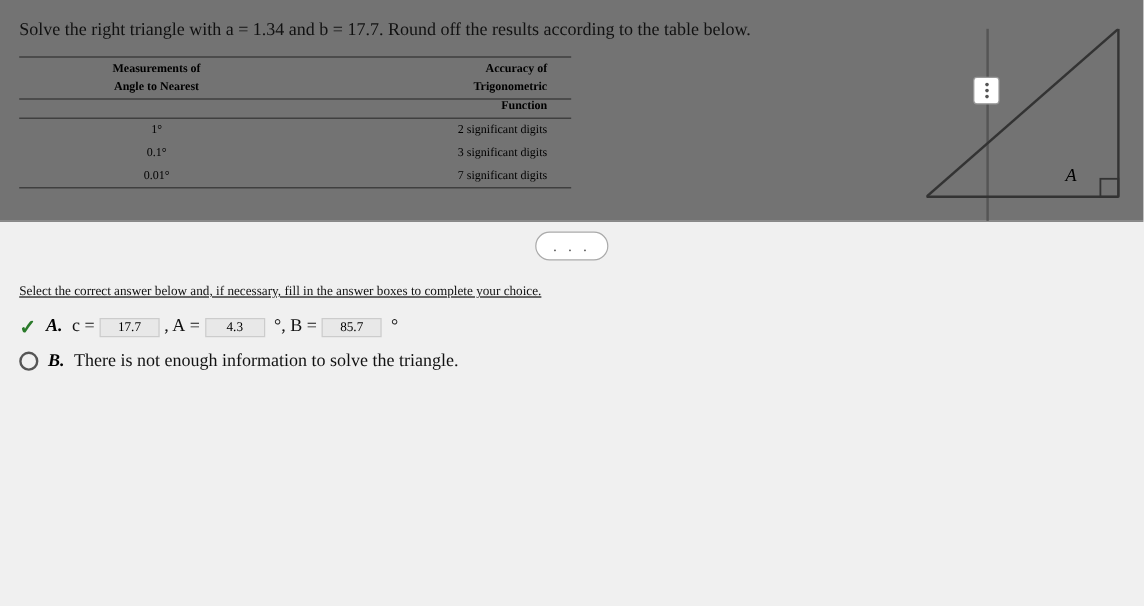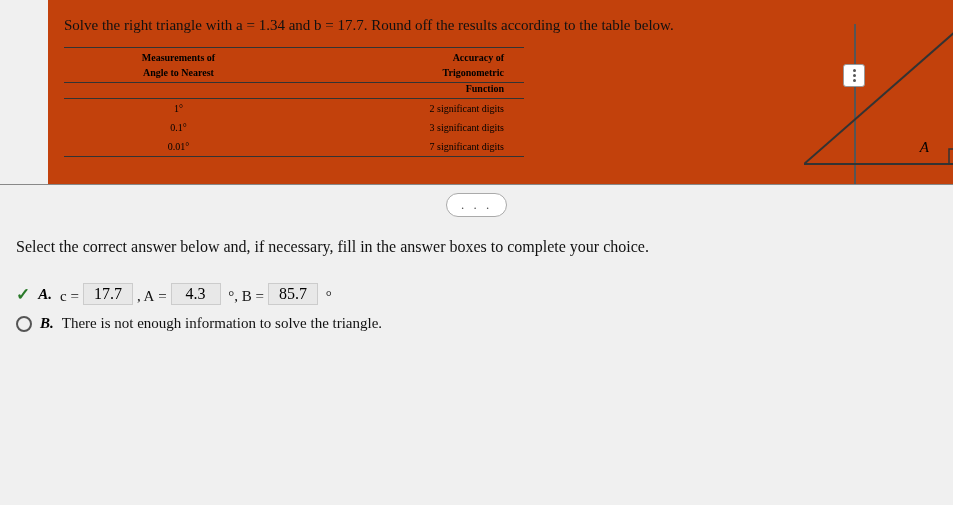--- a/index.html
+++ b/index.html
@@ -6,26 +6,25 @@
     body {
       font-family: Georgia, 'Times New Roman', serif;
       font-size: 15px;
       background: #f0f0f0;
       width: 953px;
       min-height: 505px;
       display: flex;
       flex-direction: column;
     }
     .top-section {
-      background: #c2410c;
+      background: #737373;
       padding: 14px 16px 0 16px;
       display: flex;
       flex-direction: row;
-      gap: 0;
-      margin-left: 48px;
+      gap: 16px;
     }
     .left-content {
       flex: 0 0 660px;
     }
     .problem-text {
       font-size: 15px;
       line-height: 1.5;
       margin-bottom: 10px;
       color: #111;
     }
@@ -139,24 +138,25 @@
       color: #555;
       background: #fff;
       letter-spacing: 3px;
     }
     .bottom-section {
       background: #f0f0f0;
       padding: 10px 16px 16px 16px;
       flex: 1;
     }
     .select-text {
-      font-size: 16px;
+      font-size: 11px;
       color: #111;
-      margin-bottom: 24px;
+      margin-bottom: 10px;
       line-height: 1.5;
+      text-decoration: underline;
     }
     .answer-option {
       display: flex;
       align-items: center;
       gap: 8px;
       margin-bottom: 10px;
     }
     .radio-circle {
       width: 16px;
       height: 16px;
@@ -181,21 +181,21 @@
       font-size: 15px;
       color: #111;
       display: flex;
       align-items: flex-end;
       gap: 4px;
     }
     .answer-box {
       border: none;
       border-bottom: 1.5px solid #333;
       background: #fff;
-      font-size: 16px;
+      font-size: 11px;
       padding: 1px 4px;
       width: 50px;
       text-align: center;
       font-family: Georgia, serif;
     }
     .shaded-box {
       background: #e8e8e8;
       border: 1px solid #ccc;
     }
   </style>

